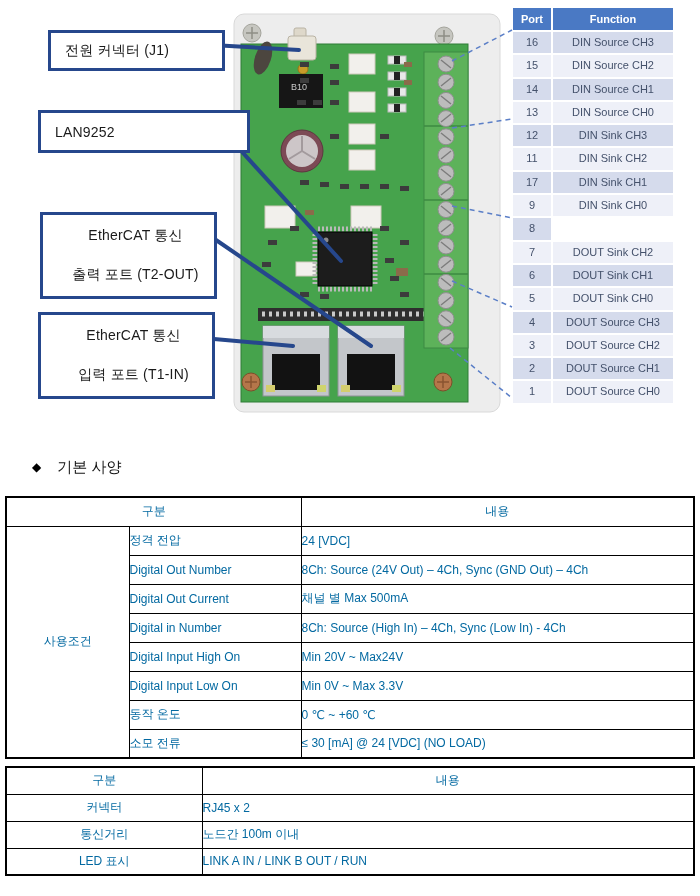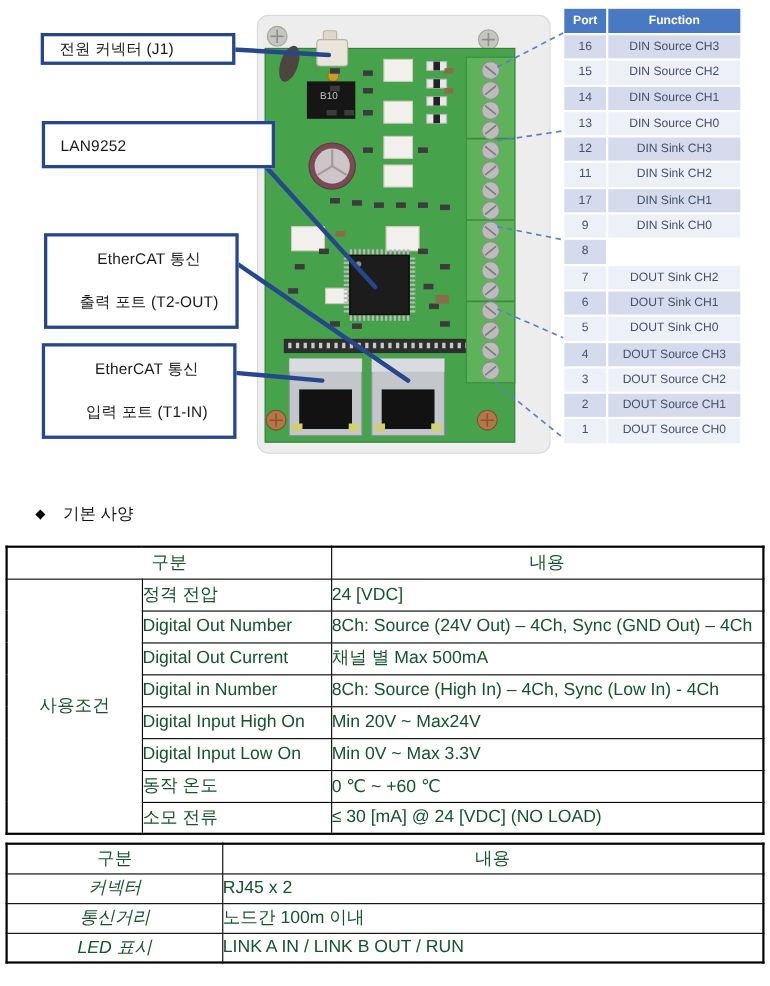--- a/index.html
+++ b/index.html
@@ -31,21 +31,21 @@
     border: 3px solid var(--accent);
     font-size: 14px;
     color: #1a1a1a;
     display: flex;
     flex-direction: column;
     justify-content: center;
     padding-left: 14px;
     letter-spacing: 0.2px;
   }
   .callout.two-line { justify-content: space-between; padding-top: 12px; padding-bottom: 12px; text-align: center; }
-  #cb1 { left: 37px; top: 30px;  width: 177px; height: 29px; }
+  #cb1 { left: 48px; top: 30px;  width: 177px; height: 41px; }
   #cb2 { left: 38px; top: 110px; width: 212px; height: 43px; }
   #cb3 { left: 40px; top: 212px; width: 177px; height: 87px; }
   #cb4 { left: 38px; top: 312px; width: 177px; height: 87px; }
 
   
   .port-table { position: absolute; left: 513px; top: 8px; width: 189px; }
   .pt-row { display: flex; margin-bottom: 2px; }
   .pt-cell {
     height: 21.3px; line-height: 21.3px;
     font-size: 11px; text-align: center; color: #44516b;
@@ -65,31 +65,31 @@
   }
   .sect-head .diamond { font-size: 12px; margin-right: 16px; color: #000; }
 
   
   table.spec {
     border-collapse: collapse;
     table-layout: fixed;
     width: 688px;
     margin-left: 5px;
     border: 2px solid #000;
-    font-size: 16px;
-    color: #14532d;
+    font-size: 12px;
+    color: #0369a1;
   }
   #spec1 { margin-top: 20px; }
   #spec2 { margin-top: 7px; }
   table.spec td { border: 1px solid #000; height: 29px; padding: 0; overflow: hidden; white-space: nowrap; }
   #spec2 td { height: 27px; }
   td.hdr { text-align: center; height: 27px; }
   td.group-cell { text-align: center; }
   td.label-cell { text-align: left; padding-left: 9px; }
-  td.label-cell.centered { text-align: center; padding-left: 0; font-style: italic; }
+  td.label-cell.centered { text-align: center; padding-left: 0; }
   td.value-cell { text-align: left; padding-left: 10px; }
 </style>
 </head>
 <body>
 
 <div class="page">
 
   <div class="figure">
 
     <svg class="pcb-svg" width="700" height="448" viewBox="0 0 700 448">

